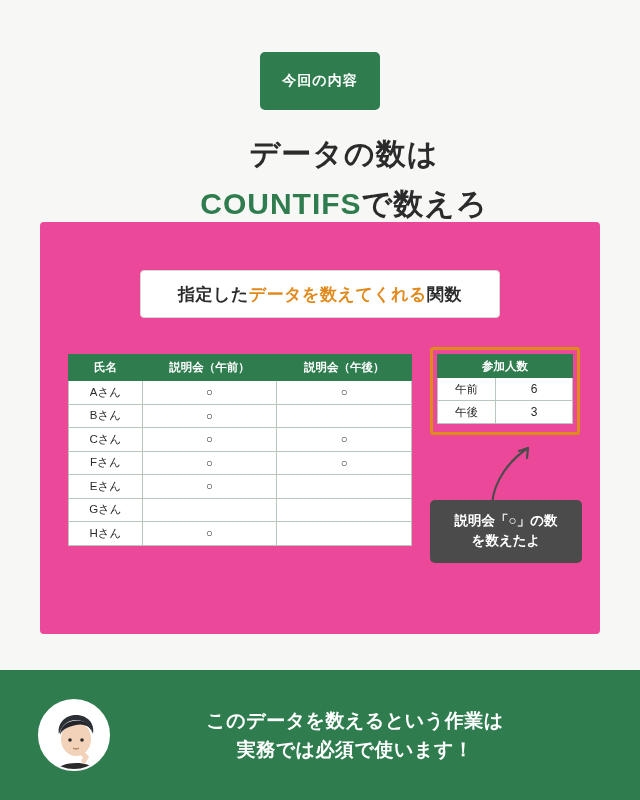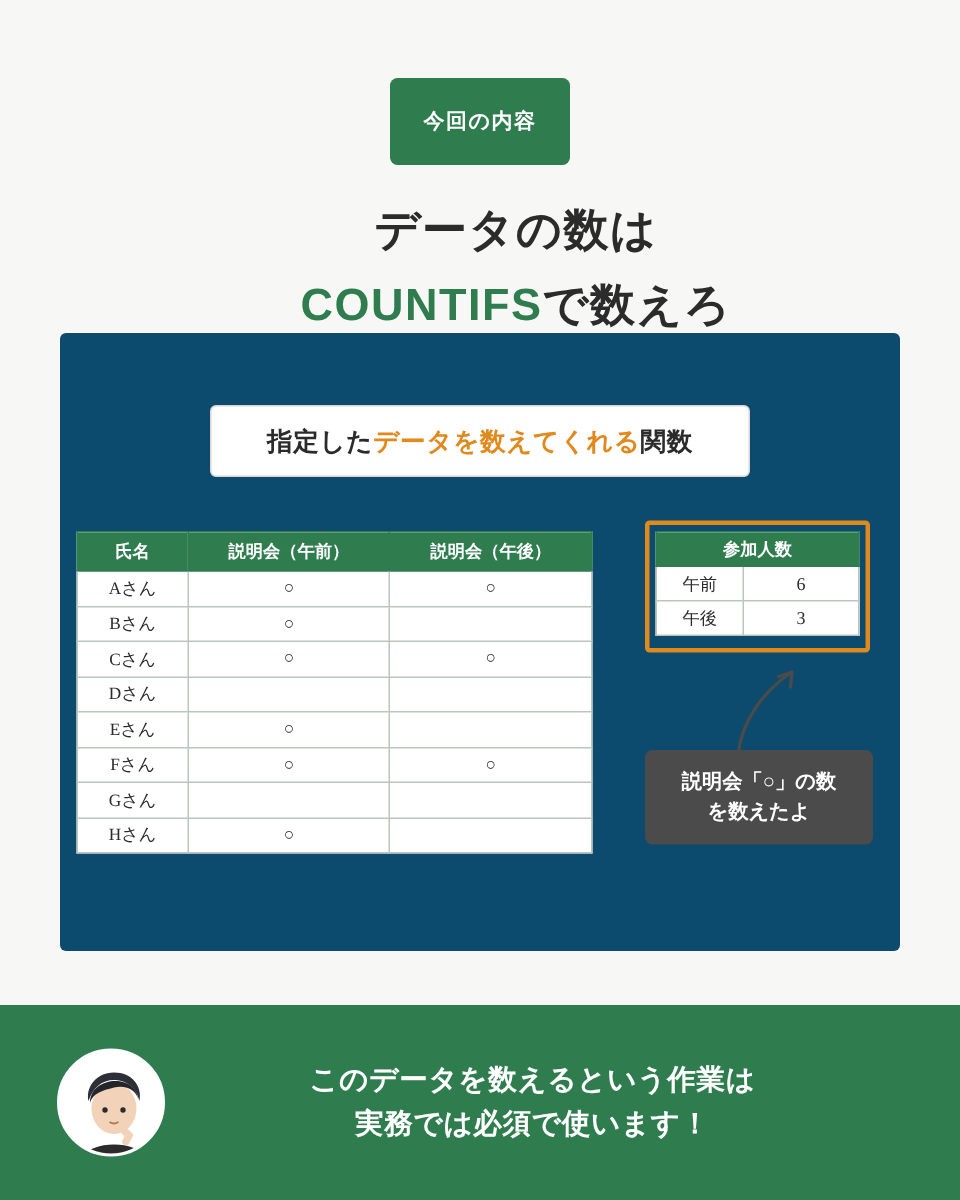--- a/index.html
+++ b/index.html
@@ -45,23 +45,22 @@
   .headline .line2 { margin-top: 6px; }
   .accent-green { color: #2f7d4f; }
 
   
   .panel {
     position: absolute;
     left: 40px;
     top: 222px;
     width: 560px;
     height: 412px;
-    background: #0c4a6e;
+    background: #ec4899;
     border-radius: 4px;
-    font-family: Liberation Serif, serif;
   }
 
   .subtitle-box {
     position: absolute;
     left: 100px;
     top: 48px;
     width: 360px;
     height: 48px;
     background: #ffffff;
     border: 1px solid #d6d6d6;
@@ -78,21 +77,21 @@
 
   
   table {
     border-collapse: collapse;
     background: #ffffff;
     font-size: 11.5px;
     color: #2b2b2b;
   }
   .left-table {
     position: absolute;
-    left: 11px;
+    left: 28px;
     top: 132px;
     width: 344px;
   }
   .left-table th, .left-table td {
     border: 1px solid #b9c6bc;
     height: 23.5px;
     text-align: center;
     font-weight: normal;
     padding: 0;
   }
@@ -231,33 +230,28 @@
         <td class="name">Bさん</td>
         <td class="mark">○</td>
         <td class="mark"></td>
       </tr>
       <tr>
         <td class="name">Cさん</td>
         <td class="mark">○</td>
         <td class="mark">○</td>
       </tr>
       <tr>
-        <td class="name">Dさん</td>
-        <td class="mark"></td>
-        <td class="mark"></td>
+        <td class="name">Fさん</td>
+        <td class="mark">○</td>
+        <td class="mark">○</td>
       </tr>
       <tr>
         <td class="name">Eさん</td>
         <td class="mark">○</td>
         <td class="mark"></td>
-      </tr>
-      <tr>
-        <td class="name">Fさん</td>
-        <td class="mark">○</td>
-        <td class="mark">○</td>
       </tr>
       <tr>
         <td class="name">Gさん</td>
         <td class="mark"></td>
         <td class="mark"></td>
       </tr>
       <tr>
         <td class="name">Hさん</td>
         <td class="mark">○</td>
         <td class="mark"></td>

